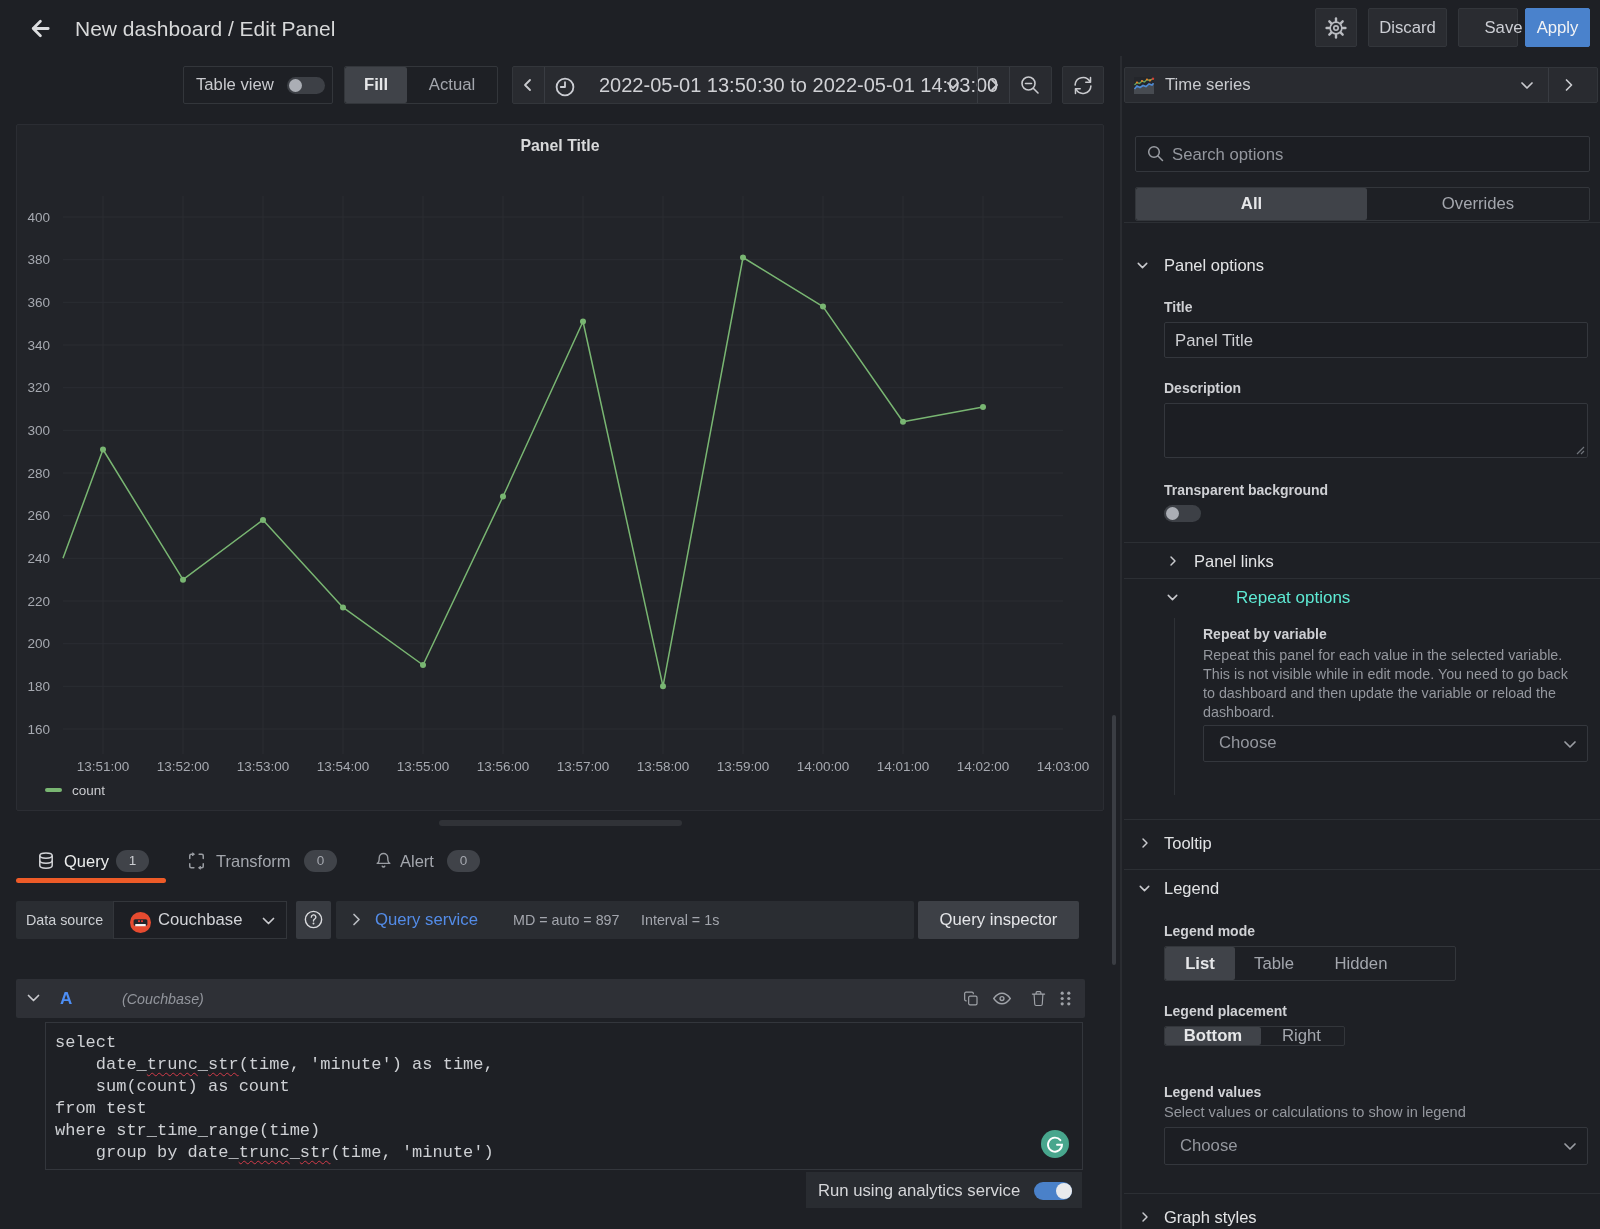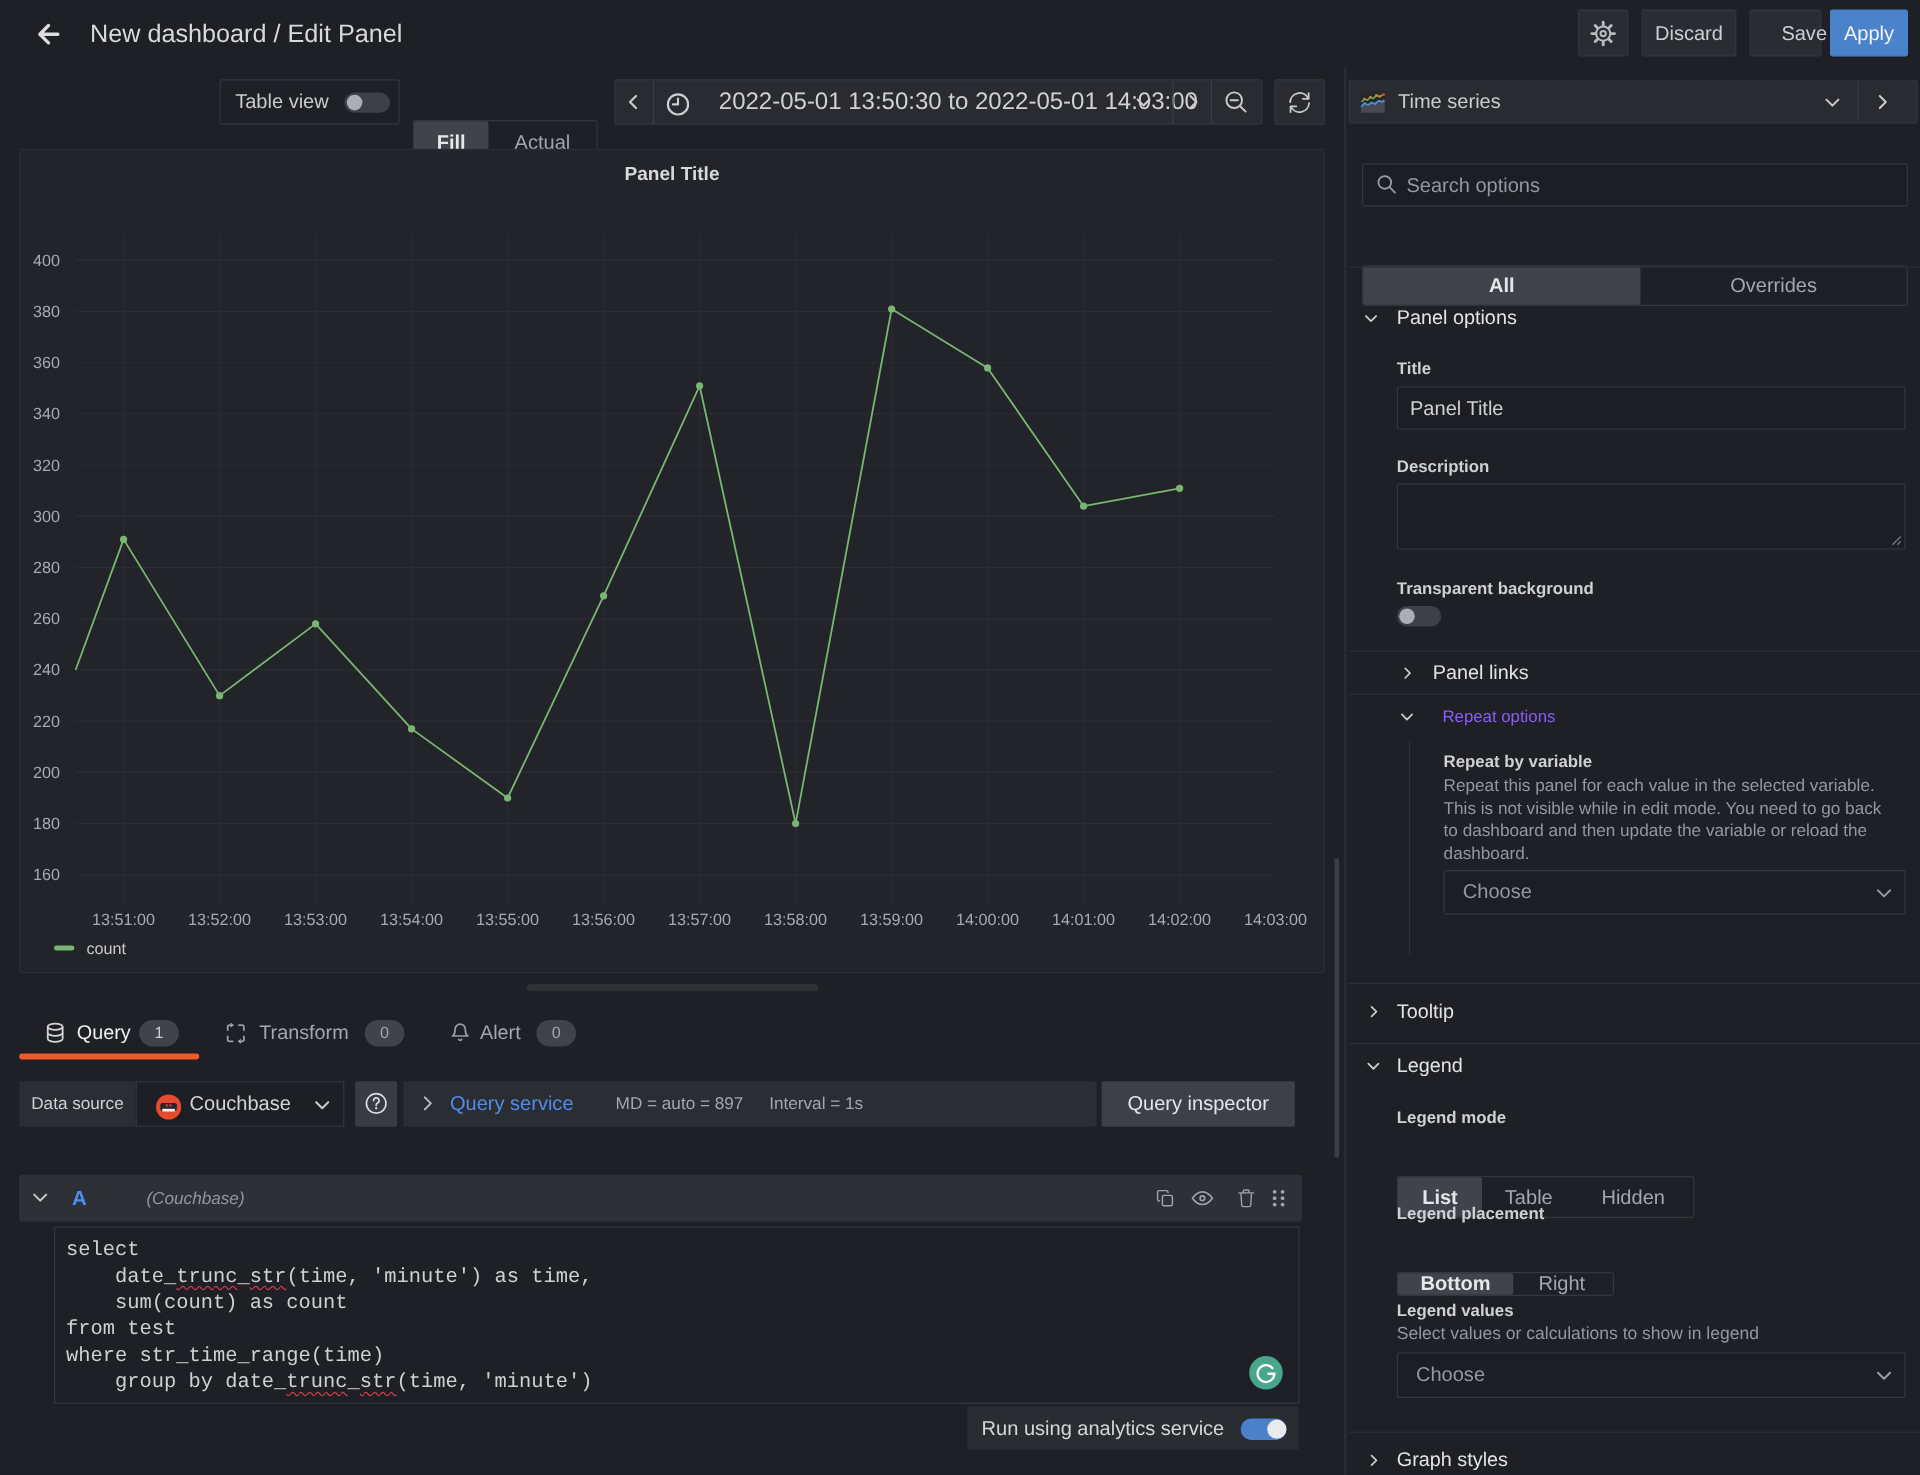--- a/index.html
+++ b/index.html
@@ -3,21 +3,21 @@
 <meta charset="utf-8">
 <style>
   * { margin:0; padding:0; box-sizing:border-box; }
   html,body { width:1600px; height:1229px; overflow:hidden; background:#1e2025;
     font-family:"Liberation Sans", sans-serif; }
   .abs { position:absolute; }
   .btn { position:absolute; display:flex; align-items:center; justify-content:center;
     background:#2a2c31; border:1px solid #33363b; border-radius:2px; color:#ccced4;
     font-size:16.7px; }
   .seg { position:absolute; display:flex; align-items:flex-start; border:1px solid #33363b;
-    border-radius:2px;margin-top:34px; }
+    border-radius:2px; }
   .seg .on { background:#404349; color:#e6e7e9; font-weight:bold; border-radius:2px;
     display:flex; align-items:center; justify-content:center; height:100%; }
   .seg .off { color:#a3a6ad; display:flex; align-items:center; justify-content:center;
     height:100%; }
   .lbl { position:absolute; color:#cfd0d4; font-weight:bold; font-size:14px; }
   .sq { text-decoration:underline; text-decoration-style:wavy; text-decoration-color:#d23b49; text-decoration-thickness:1px; text-underline-offset:3px; }
   .inp { position:absolute; background:#1c1e23; border:1px solid #34373d; border-radius:2px; }
   svg { position:absolute; overflow:visible; }
 </style>
 </head>
@@ -316,21 +316,21 @@
 
 <div class="abs" style="left:1124px; top:542px; width:476px; height:1px; background:#2c2f34;"></div>
 <svg class="abs" style="left:1169px; top:555px;" width="8" height="12" viewBox="0 0 10 14">
   <path d="M2.5 2 L7.5 7 L2.5 12" stroke="#c9cace" stroke-width="1.8" fill="none" stroke-linecap="round" stroke-linejoin="round"></path>
 </svg>
 <div class="abs" style="left:1194px; top:552px; font-size:16.5px; line-height:19px; color:#e2e3e5;">Panel links</div>
 <div class="abs" style="left:1124px; top:578px; width:476px; height:1px; background:#2c2f34;"></div>
 <svg class="abs" style="left:1167px; top:594px;" width="11" height="7" viewBox="0 0 13 8">
   <path d="M1.5 1.5 L6.5 6.5 L11.5 1.5" stroke="#c9cace" stroke-width="1.8" fill="none" stroke-linecap="round" stroke-linejoin="round"></path>
 </svg>
-<div class="abs" style="left:1202px; top:588px; font-size:14px; line-height:19px; color:#8b5cf6;">Repeat options</div>
+<div class="abs" style="left:1236px; top:588px; font-size:17px; line-height:19px; color:#5eead4;">Repeat options</div>
 <div class="abs" style="left:1174px; top:618px; width:1px; height:177px; background:#2e3136;"></div>
 <div class="lbl" style="left:1203px; top:626px;">Repeat by variable</div>
 <div class="abs" style="left:1203px; top:646px; width:380px; font-size:14.3px; line-height:19px; color:#94979e;">Repeat this panel for each value in the selected variable.<br>This is not visible while in edit mode. You need to go back<br>to dashboard and then update the variable or reload the<br>dashboard.</div>
 <div class="abs" style="left:1203px; top:725px; width:385px; height:37px; background:#1c1e23; border:1px solid #34373d; border-radius:2px;"></div>
 <div class="abs" style="left:1219px; top:733px; font-size:16.7px; line-height:19px; color:#94979e;">Choose</div>
 <svg class="abs" style="left:1563px; top:740px;" width="14" height="9" viewBox="0 0 14 9">
   <path d="M2 2 L7 7 L12 2" stroke="#9a9da3" stroke-width="1.7" fill="none" stroke-linecap="round" stroke-linejoin="round"></path>
 </svg>
 
 <div class="abs" style="left:1124px; top:819px; width:476px; height:1px; background:#2c2f34;"></div>
@@ -338,21 +338,21 @@
   <path d="M2.5 2 L7.5 7 L2.5 12" stroke="#c9cace" stroke-width="1.8" fill="none" stroke-linecap="round" stroke-linejoin="round"></path>
 </svg>
 <div class="abs" style="left:1164px; top:834px; font-size:16.5px; line-height:19px; color:#e2e3e5;">Tooltip</div>
 <div class="abs" style="left:1124px; top:869px; width:476px; height:1px; background:#2c2f34;"></div>
 <svg class="abs" style="left:1139px; top:885px;" width="11" height="7" viewBox="0 0 13 8">
   <path d="M1.5 1.5 L6.5 6.5 L11.5 1.5" stroke="#c9cace" stroke-width="1.8" fill="none" stroke-linecap="round" stroke-linejoin="round"></path>
 </svg>
 <div class="abs" style="left:1164px; top:879px; font-size:16.5px; line-height:19px; color:#e2e3e5;">Legend</div>
 
 <div class="lbl" style="left:1164px; top:923px;">Legend mode</div>
-<div class="seg" style="left:1164px; top:946px; width:248px; height:35px;">
+<div class="seg" style="left:1164px; top:946px; width:292px; height:35px;">
   <div class="on" style="width:70px; font-size:16.7px;">List</div>
   <div class="off" style="width:78px; font-size:16.7px;">Table</div>
   <div class="off" style="width:96px; font-size:16.7px;">Hidden</div>
 </div>
 <div class="lbl" style="left:1164px; top:1003px;">Legend placement</div>
 <div class="seg" style="left:1164px; top:1026px; width:181px; height:20px;">
   <div class="on" style="width:96px; font-size:16.7px;">Bottom</div>
   <div class="off" style="width:81px; font-size:16.7px;">Right</div>
 </div>
 <div class="lbl" style="left:1164px; top:1084px;">Legend values</div>

